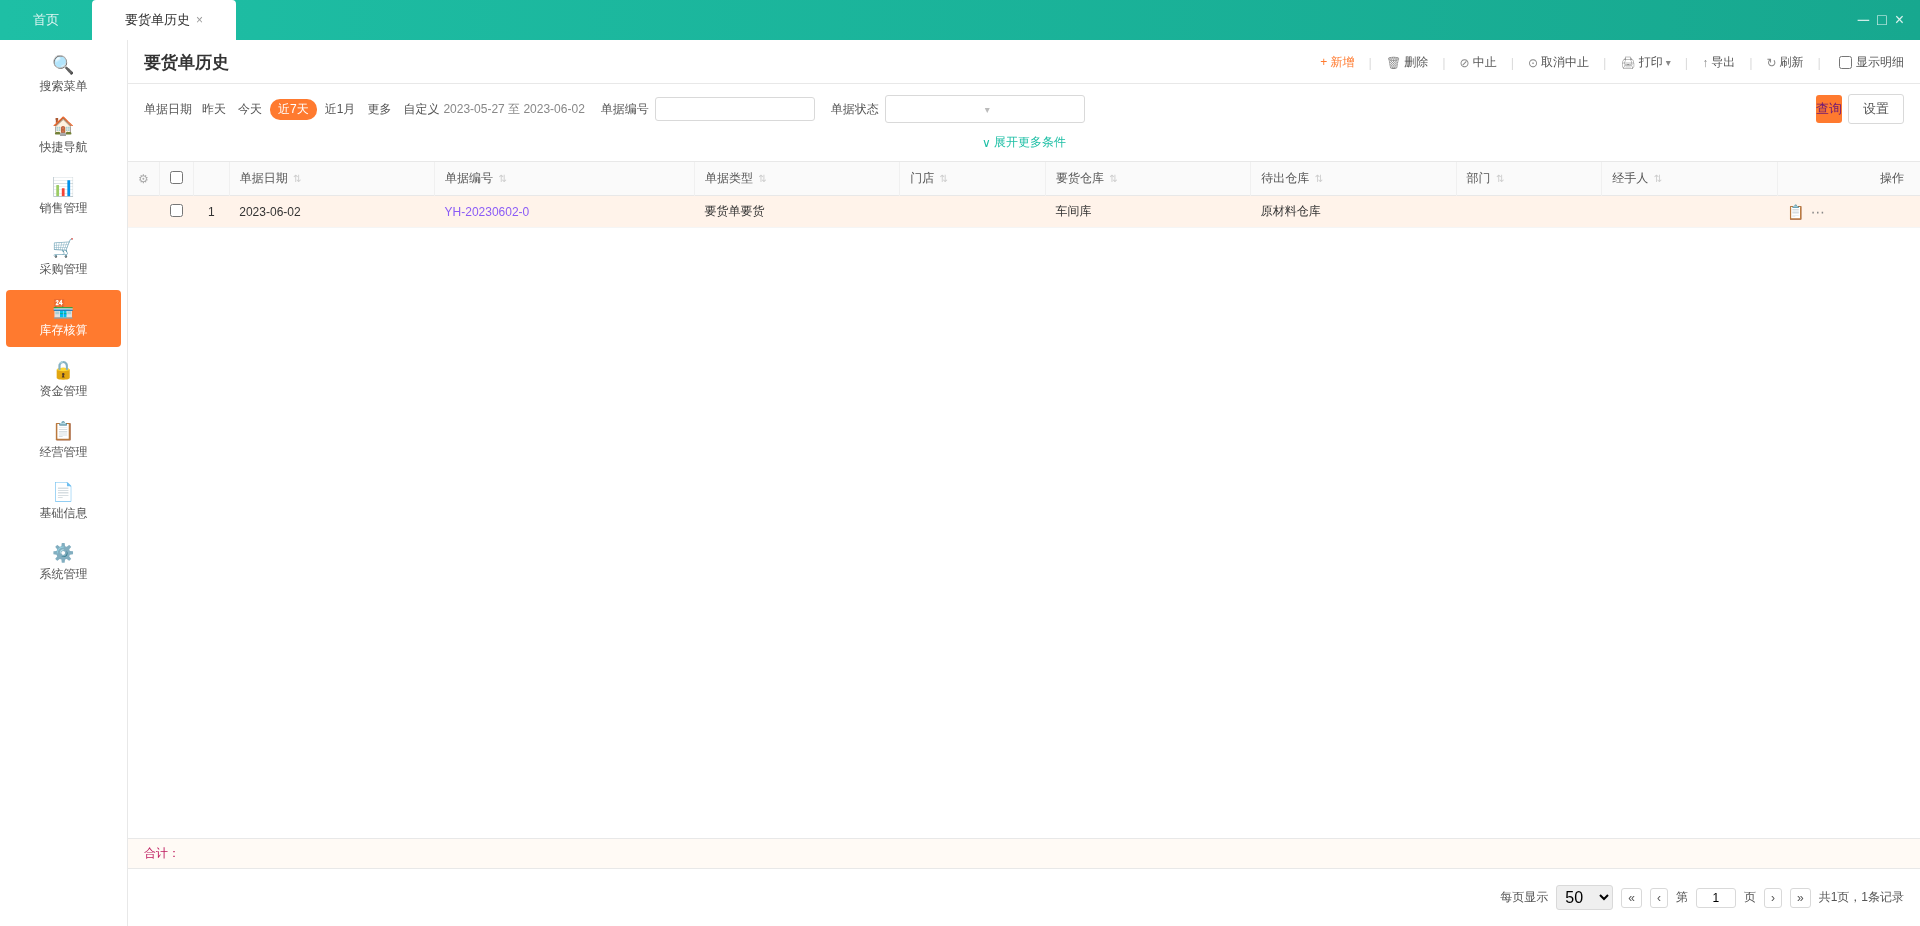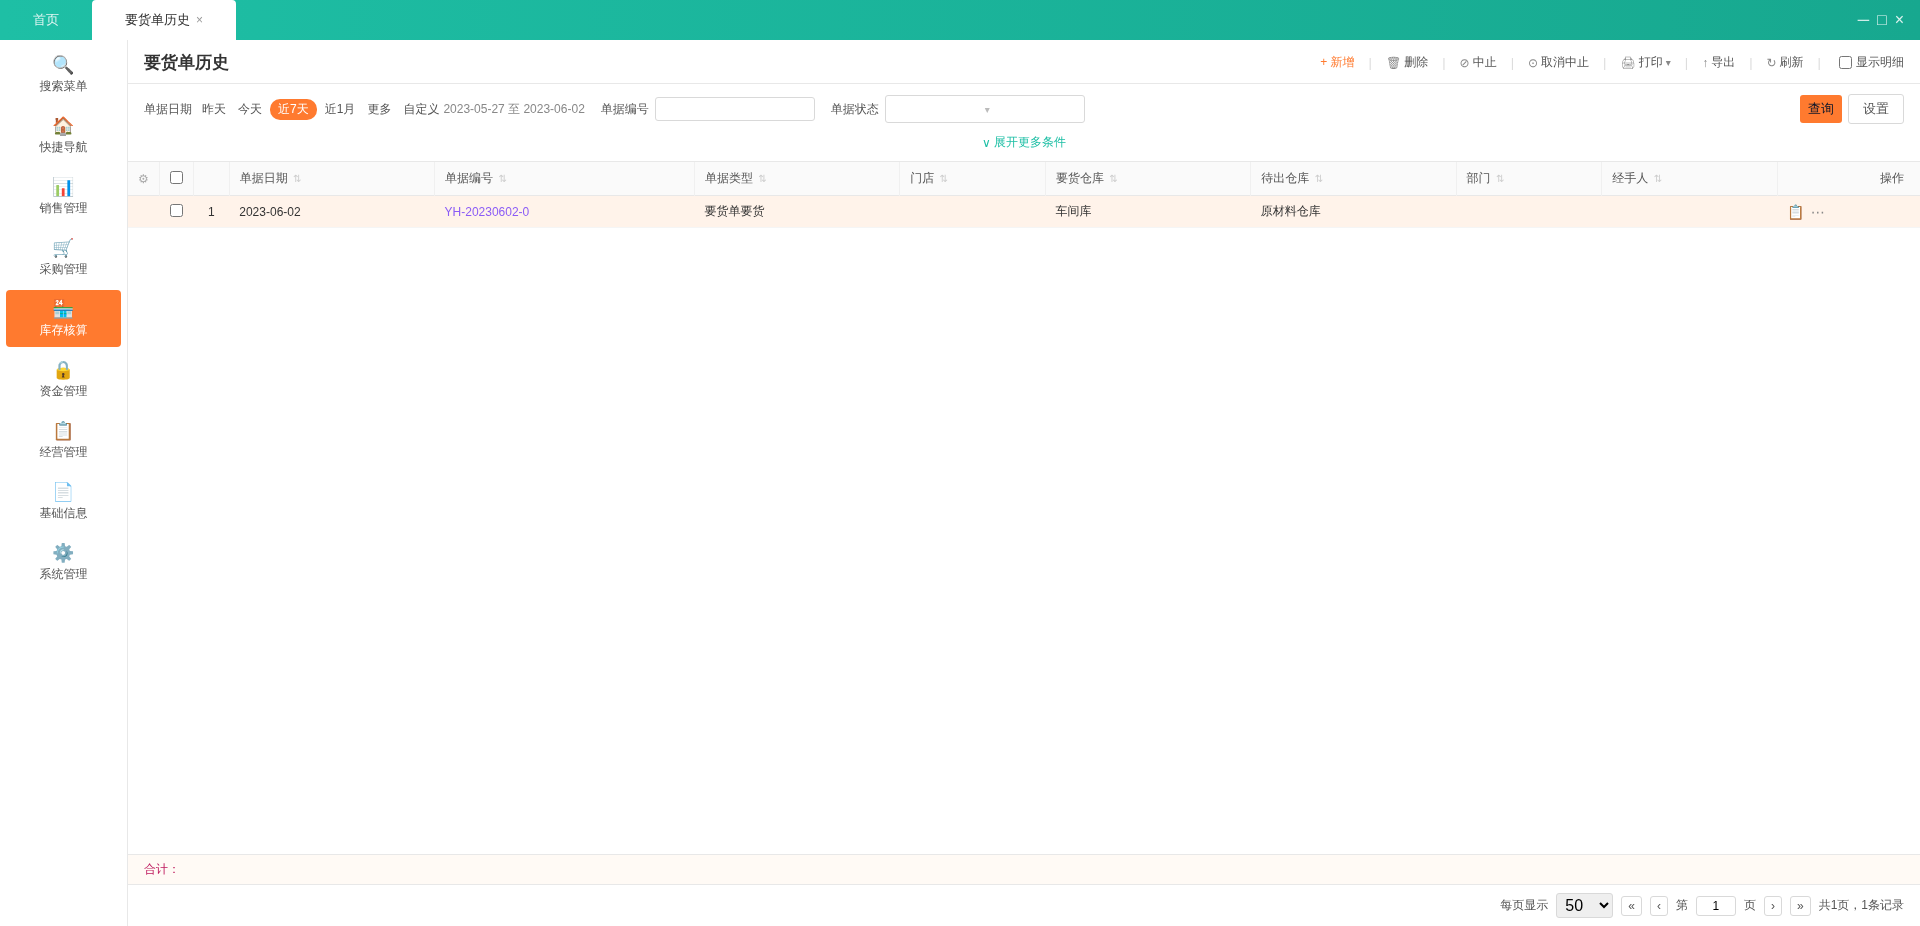--- a/index.html
+++ b/index.html
@@ -111,23 +111,23 @@
       padding: 4px 8px;
       border: none;
       background: none;
       cursor: pointer;
       color: #555;
       font-size: 12px;
       border-radius: 3px;
     }
     .toolbar-btn-primary {
       background: #ff7a2f;
-      color: #0f172a;
+      color: #701a75;
       border: none;
-      padding: 5px 8px;
+      padding: 5px 0;
       border-radius: 3px;
       cursor: pointer;
       font-size: 13px;
     }
     .toolbar-btn-default {
       background: #fff;
       color: #555;
       border: 1px solid #d9d9d9;
       padding: 5px 14px;
       border-radius: 3px;
@@ -274,21 +274,21 @@
       font-size: 12px;
       color: #be185d;
       flex-shrink: 0;
     }
 
     
     .pagination-bar {
       display: flex;
       align-items: center;
       justify-content: flex-end;
-      padding: 8px 16px;
+      padding: 16px 16px;
       background: #fff;
       border-top: 1px solid #e8e8e8;
       font-size: 12px;
       color: #555;
       gap: 8px;
       flex-shrink: 0;
     }
     .per-page-select {
       border: 1px solid #d9d9d9;
       border-radius: 3px;

